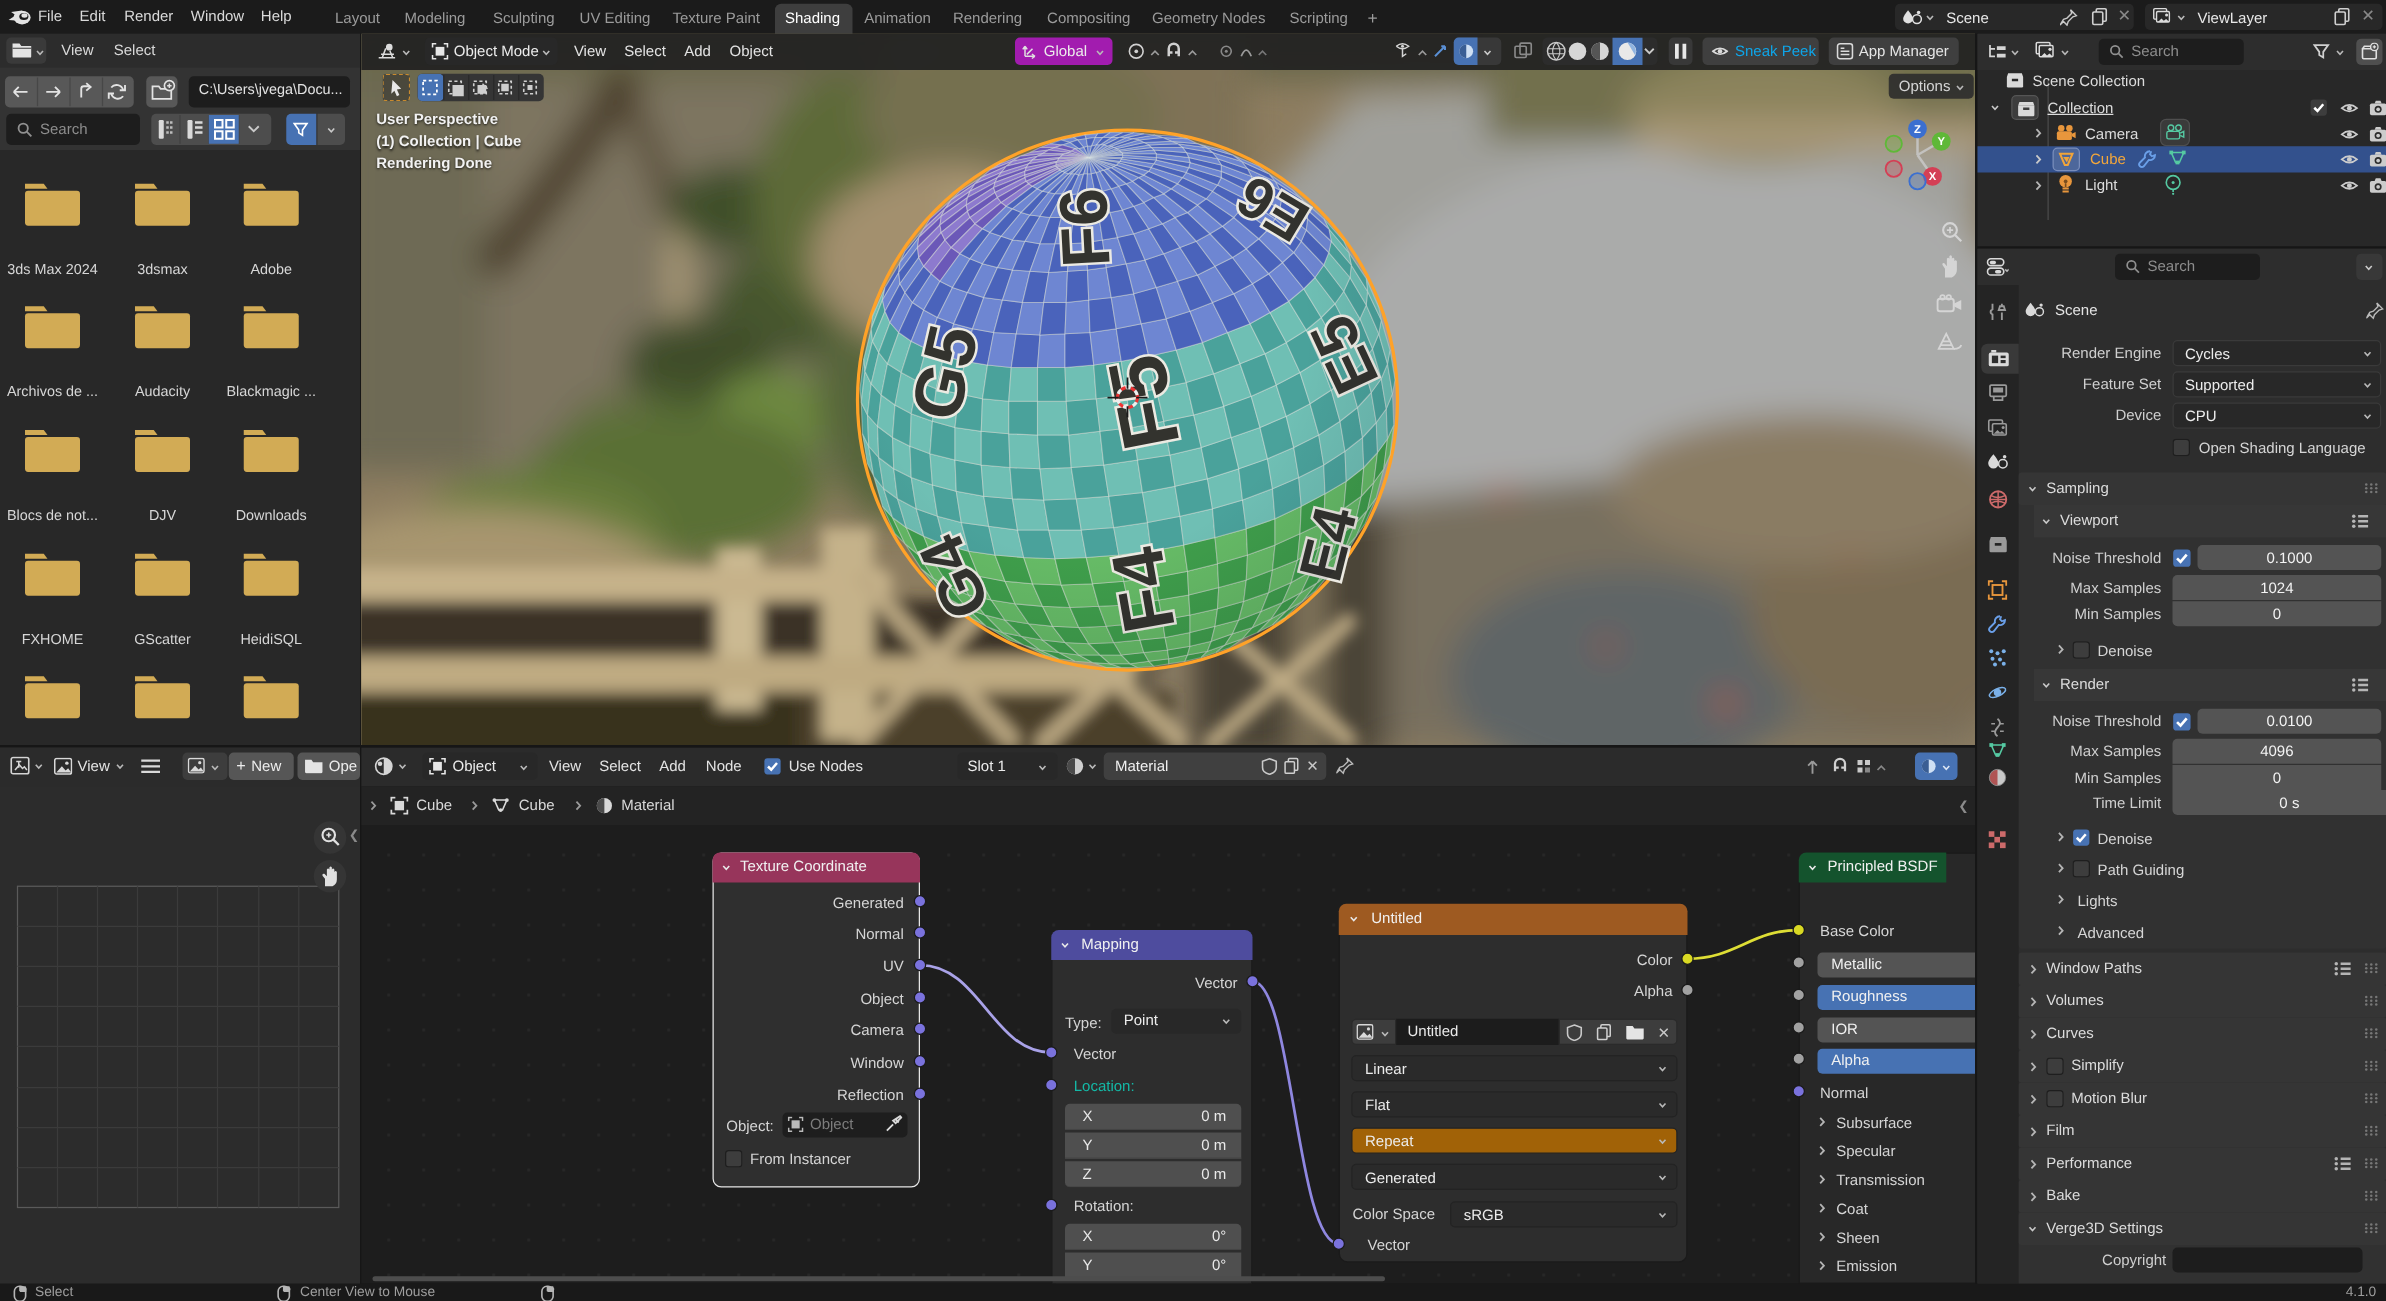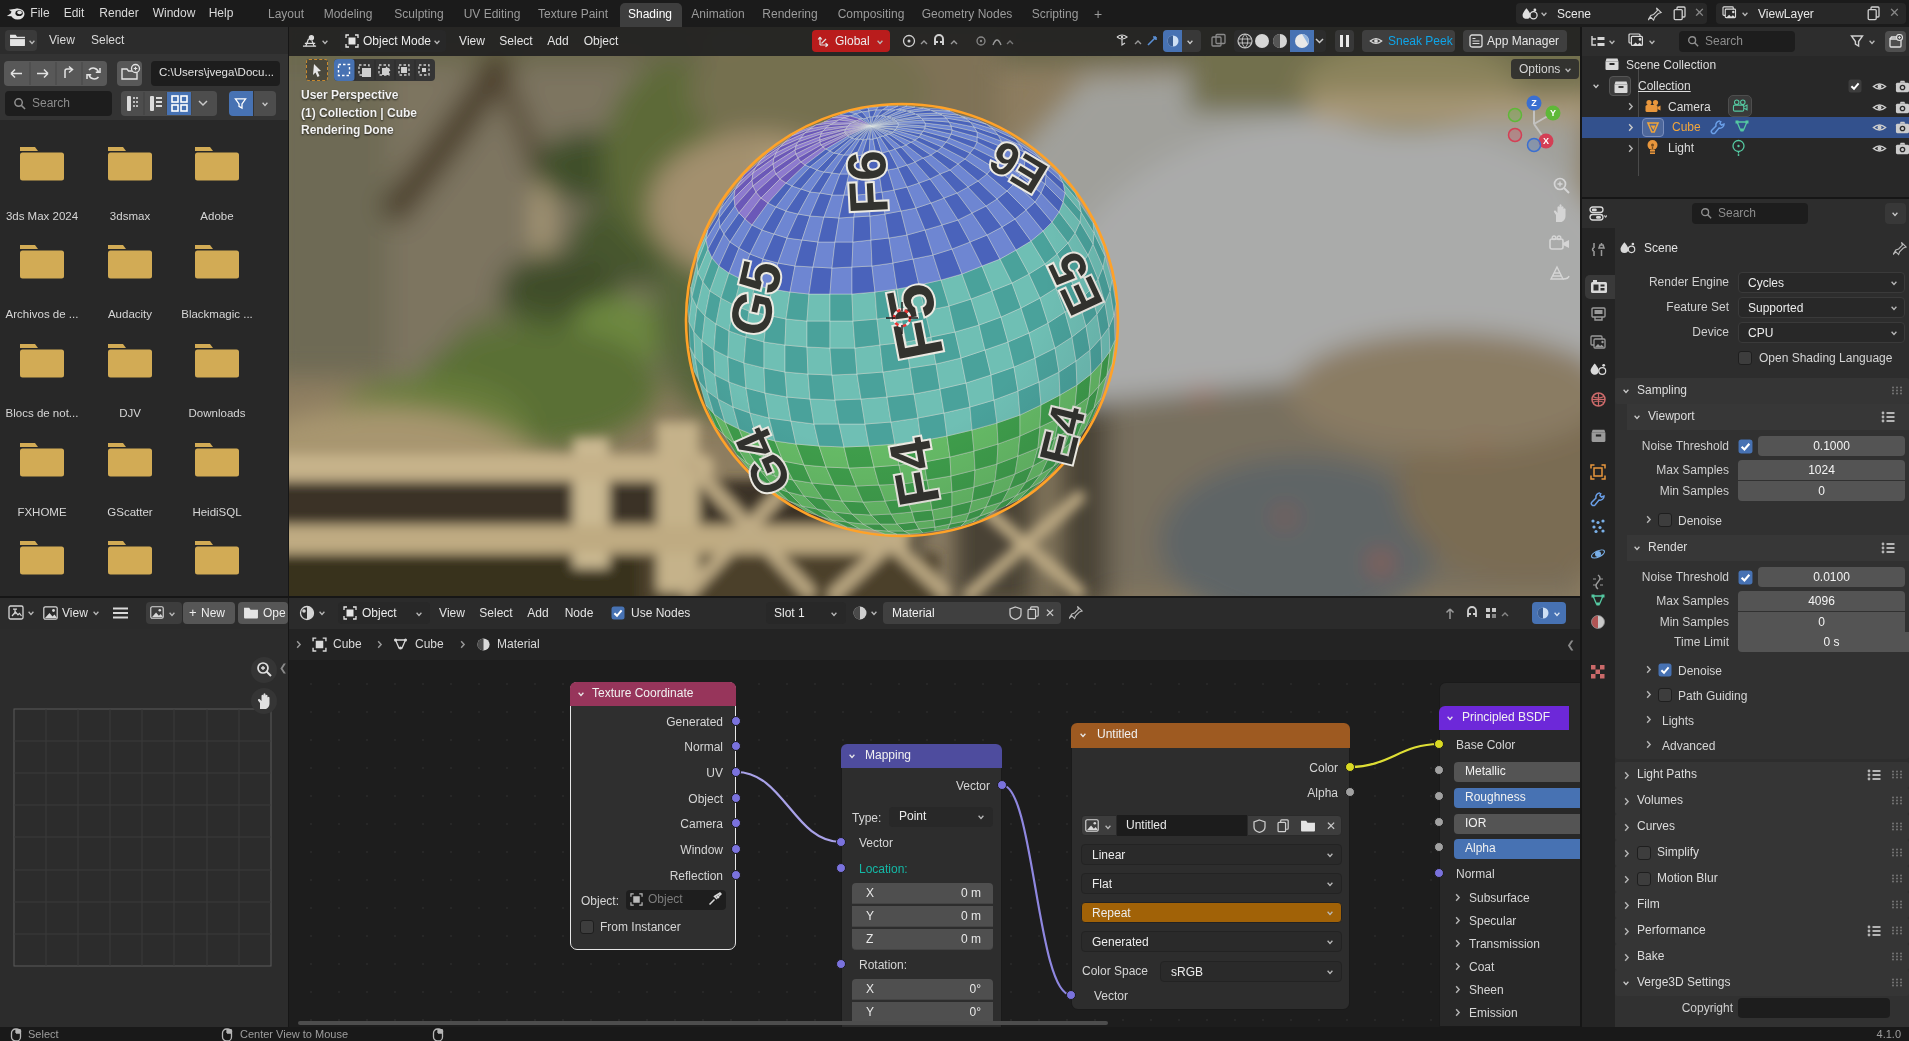--- a/index.html
+++ b/index.html
@@ -977,21 +977,21 @@
         <div class="ab" style="left:93px;top:8px;">
           <svg width="8" height="8" viewBox="0 0 10 10">
             <path d="M2 3.5 L5 6.8 L8 3.5" fill="none" stroke="#b9b9b9" stroke-width="1.6"></path>
           </svg>
         </div>
       </div>
       <div class="ab txt" style="left:183px;top:7px;transform:translateX(-50%);color:#e3e3e3;">View</div>
       <div class="ab txt" style="left:227px;top:7px;transform:translateX(-50%);color:#e3e3e3;">Select</div>
       <div class="ab txt" style="left:269px;top:7px;transform:translateX(-50%);color:#e3e3e3;">Add</div>
       <div class="ab txt" style="left:312px;top:7px;transform:translateX(-50%);color:#e3e3e3;">Object</div>
-      <div style="position:absolute;left:523px;top:3px;width:78px;height:22px;background:#b91c1c;border-radius:4px;">
+      <div style="position:absolute;left:523px;top:3px;width:78px;height:22px;background:#a21caf;border-radius:4px;">
         <div class="ab" style="left:5px;top:4px;">
           <svg width="14" height="14" viewBox="0 0 14 14">
             <path d="M3 11 L3 3 M3 11 L11 11 M3 3 l-1.8 2.5 M3 3 l1.8 2.5 M11 11 l-2.5 -1.8 M11 11 l-2.5 1.8 M4.5 9.5 L9 5" stroke="#e0e0e0" stroke-width="1.2" fill="none"></path>
           </svg>
         </div>
         <div class="ab txt" style="left:23px;top:4px;color:#ececec;">Global</div>
         <div class="ab" style="left:64px;top:8px;">
           <svg width="8" height="8" viewBox="0 0 10 10">
             <path d="M2 3.5 L5 6.8 L8 3.5" fill="none" stroke="#b9b9b9" stroke-width="1.6"></path>
           </svg>
@@ -1571,21 +1571,21 @@
             <path d="M2 3.5 L5 6.8 L8 3.5" fill="none" stroke="#b9b9b9" stroke-width="1.6"></path>
           </svg>
         </div>
       </div>
       <div class="ab txt" style="left:22px;top:265px;color:#d5d5d5;">Vector</div>
     </div>
     <div class="ab" style="left:1056px;top:164px;width:10px;height:10px;border-radius:50%;background:#d9d923;border:1px solid #1a1a1a;"></div>
     <div class="ab" style="left:1056px;top:189px;width:10px;height:10px;border-radius:50%;background:#a1a1a1;border:1px solid #1a1a1a;"></div>
     <div class="ab" style="left:777px;top:392px;width:10px;height:10px;border-radius:50%;background:#7a72dd;border:1px solid #1a1a1a;"></div>
     <div style="position:absolute;left:1150px;top:84px;width:142px;height:345px;background:rgba(40,40,40,0.97);border-radius:7px 0 0 0;border:1px solid #1a1a1a;">
-      <div style="position:absolute;left:-1px;top:-1px;width:130px;height:24px;background:#6d28d9;border-radius:6px 0 0 0;margin-top:24px;">
+      <div style="position:absolute;left:-1px;top:-1px;width:118px;height:24px;background:#14532d;border-radius:6px 0 0 0;">
         <div class="ab" style="left:7px;top:8px;">
           <svg width="8" height="8" viewBox="0 0 10 10">
             <path d="M2 3.5 L5 6.8 L8 3.5" fill="none" stroke="#e8e8e8" stroke-width="1.6"></path>
           </svg>
         </div>
         <div class="ab txt" style="left:23px;top:4px;color:#f1f1f1;">Principled BSDF</div>
       </div>
       <div class="ab txt" style="left:16px;top:55px;color:#d5d5d5;">Base Color</div>
       <div style="position:absolute;left:14px;top:79px;width:130px;height:20px;background:#545454;border-radius:4px;">
         <div class="ab txt" style="left:11px;top:2px;color:#f1f1f1;">Metallic</div>
@@ -2205,21 +2205,21 @@
         <path d="M3.5 1.5 L6.8 5 L3.5 8.5" fill="none" stroke="#b5b5b5" stroke-width="1.6"></path>
       </svg>
     </div>
     <div class="ab txt" style="left:80px;top:540px;color:#d5d5d5;">Advanced</div>
     <div style="position:absolute;left:33px;top:563px;width:294px;height:26px;background:#353535;border-radius:2px;">
       <div class="ab" style="left:7px;top:9px;">
         <svg width="9" height="9" viewBox="0 0 10 10">
           <path d="M3.5 1.5 L6.8 5 L3.5 8.5" fill="none" stroke="#b5b5b5" stroke-width="1.6"></path>
         </svg>
       </div>
-      <div class="ab txt" style="left:22px;top:5px;color:#dcdcdc;">Light Paths</div>
+      <div class="ab txt" style="left:22px;top:5px;color:#dcdcdc;">Window Paths</div>
       <div class="ab" style="right:28px;top:7px;">
         <svg width="14" height="12" viewBox="0 0 14 12">
           <g fill="#b5b5b5">
             <circle cx="2" cy="2" r="1.4"></circle>
             <circle cx="2" cy="6" r="1.4"></circle>
             <circle cx="2" cy="10" r="1.4"></circle>
             <rect x="5.5" y="1" width="8" height="2"></rect>
             <rect x="5.5" y="5" width="8" height="2"></rect>
             <rect x="5.5" y="9" width="8" height="2"></rect>
           </g>

